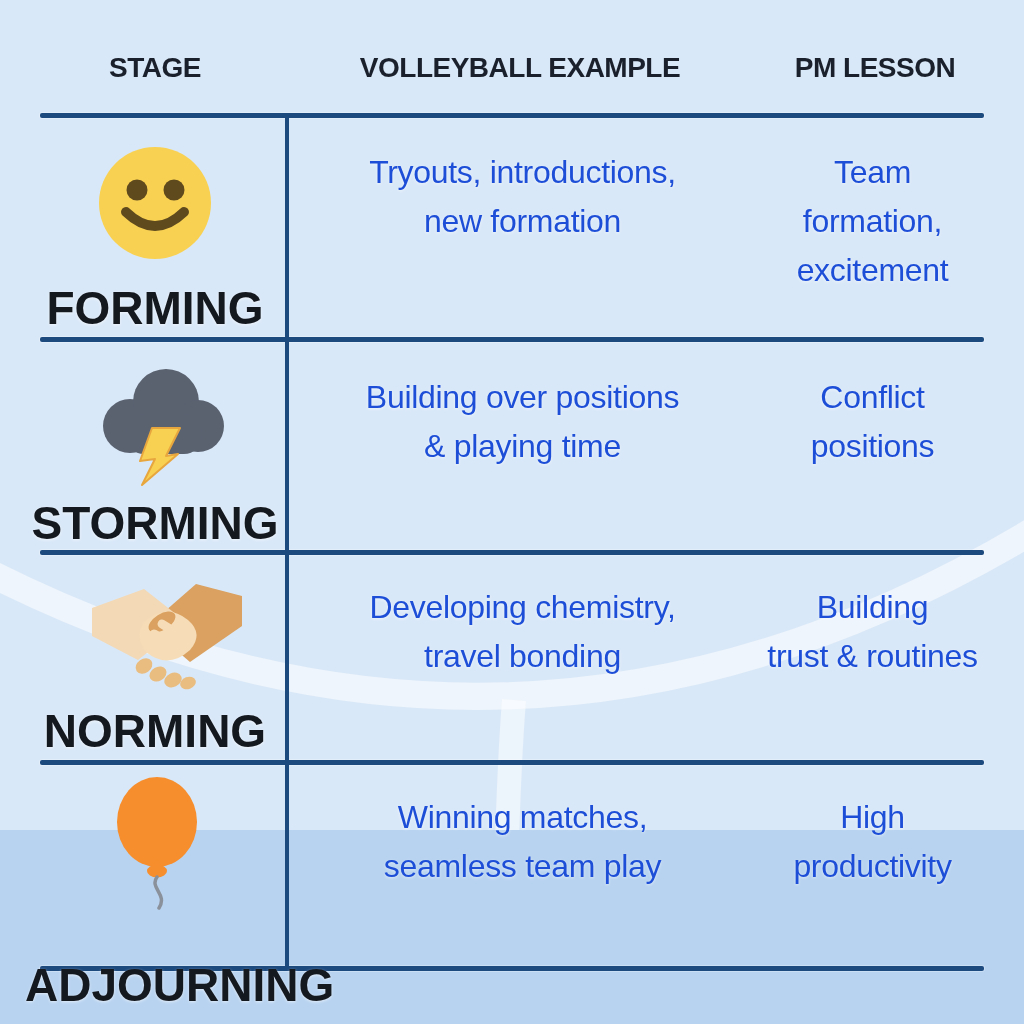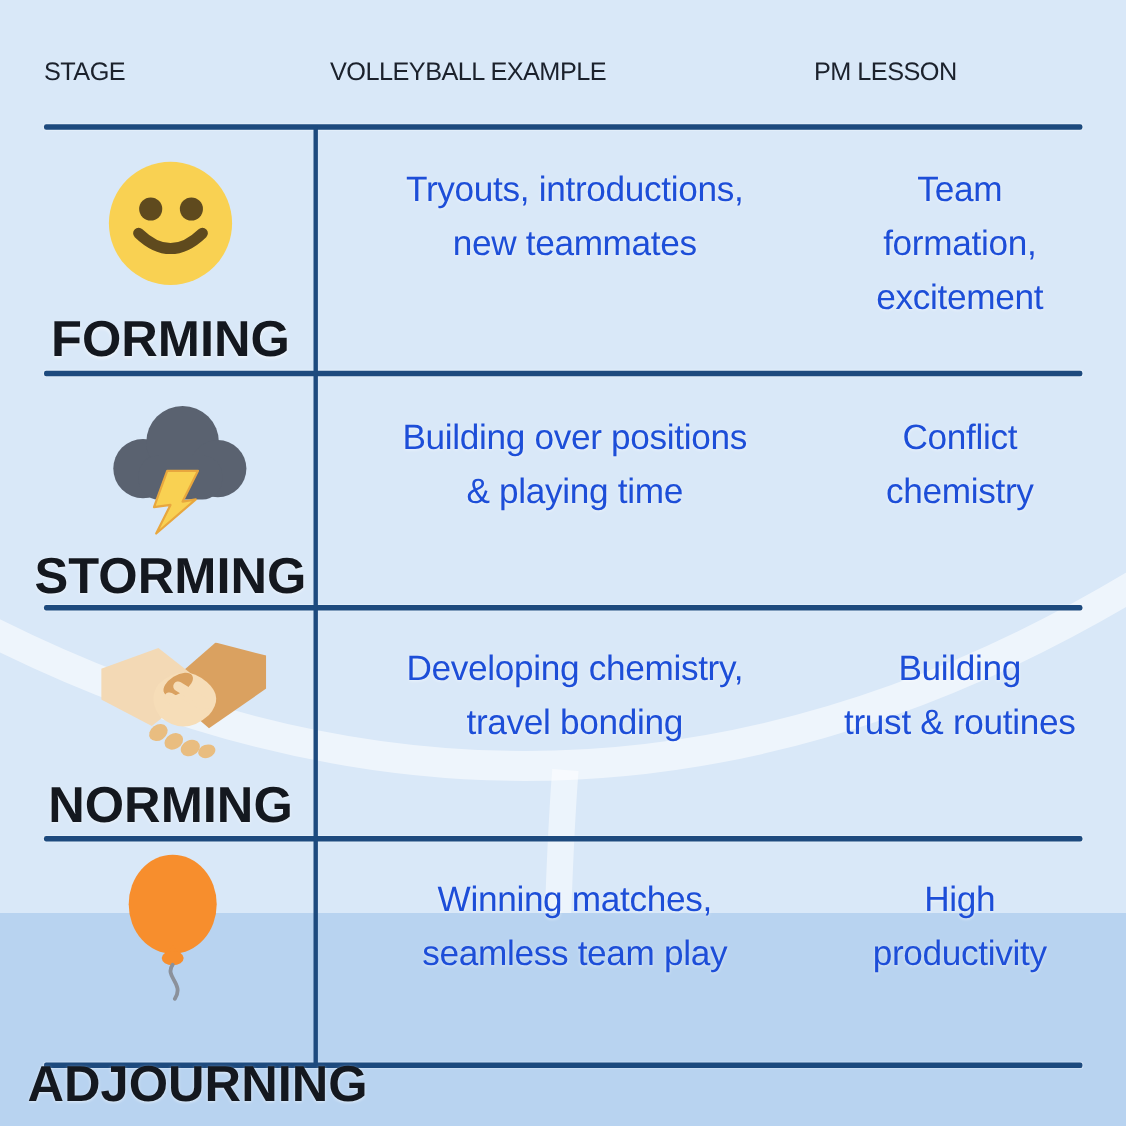--- a/index.html
+++ b/index.html
@@ -7,22 +7,22 @@
     position:relative;width:1024px;height:1024px;overflow:hidden;
     background:#d9e8f8;
     font-family:"Liberation Sans", sans-serif;
     color:#222833;
   }
   svg.decor{position:absolute;left:0;top:0;}
   .floor{position:absolute;left:0;top:830px;width:1024px;height:194px;background:#b8d3f0;}
   .hline{position:absolute;left:40px;width:944px;height:5px;background:#1d4a7e;border-radius:2px;box-shadow:0 0 0 1px rgba(255,255,255,0.25);}
   .vline{position:absolute;left:285px;top:115px;width:4px;height:853px;background:#1d4a7e;}
   .hdr{
-    position:absolute;top:52px;font-weight:normal;font-size:23px;letter-spacing:-0.5px;
-    color:#1b212c;text-align:left;white-space:nowrap;
+    position:absolute;top:52px;font-weight:bold;font-size:28px;letter-spacing:-0.5px;
+    color:#1b212c;text-align:center;white-space:nowrap;
   }
   .stage{
     position:absolute;left:25px;width:260px;text-align:center;
     font-weight:bold;font-size:46px;color:#14181f;white-space:nowrap;
     text-shadow:0 1px 3px rgba(255,255,255,0.6);
   }
   .cell{
     position:absolute;text-align:center;font-size:32px;line-height:49px;
     color:#1d4ed8;letter-spacing:-0.3px;
     text-shadow:0 1px 3px rgba(255,255,255,0.55);
@@ -56,21 +56,21 @@
 
   <svg class="icon" style="left:96px;top:144px" width="118" height="118" viewBox="0 0 118 118">
     <circle cx="59" cy="59" r="56" fill="#f9d152"></circle>
     <circle cx="41" cy="46" r="10.5" fill="#5f4a1e"></circle>
     <circle cx="78" cy="46" r="10.5" fill="#5f4a1e"></circle>
     <path d="M30,68 Q59,96 88,68" fill="none" stroke="#5f4a1e" stroke-width="10" stroke-linecap="round"></path>
   </svg>
   <div class="stage" style="top:281px">FORMING</div>
   <div class="cell example" style="top:148px">
     <div>Tryouts, introductions,</div>
-    <div>new teammates</div>
+    <div>new formation</div>
   </div>
   <div class="cell lesson" style="top:148px">
     <div>Team</div>
     <div>formation,</div>
     <div>excitement</div>
   </div>
 
   <svg class="icon" style="left:94px;top:364px" width="138" height="125" viewBox="0 0 138 125">
     <g fill="#5a6270">
       <circle cx="36" cy="62" r="27"></circle>
@@ -80,21 +80,21 @@
     </g>
     <path d="M58,64 L86,64 L72,92 L84,90 L48,121 L61,95 L46,97 Z" fill="#f9d152" stroke="#e8a73e" stroke-width="2" stroke-linejoin="round"></path>
   </svg>
   <div class="stage" style="top:496px">STORMING</div>
   <div class="cell example" style="top:373px">
     <div>Building over positions</div>
     <div>&amp; playing time</div>
   </div>
   <div class="cell lesson" style="top:373px">
     <div>Conflict</div>
-    <div>chemistry</div>
+    <div>positions</div>
   </div>
 
   <svg class="icon" style="left:92px;top:584px" width="150" height="106" viewBox="0 0 150 106">
     <polygon points="150,12 104,0 56,42 98,78 150,42" fill="#daa160"></polygon>
     <polygon points="0,24 52,5 94,38 46,76 0,52" fill="#f3d9b5"></polygon>
     <path d="M52,38 Q74,18 96,36 Q112,50 98,66 Q76,86 54,68 Q42,52 52,38 Z" fill="#f6ddb8"></path>
     <ellipse cx="70" cy="38" rx="15" ry="8" transform="rotate(-32 70 38)" fill="#daa160"></ellipse>
     <g stroke="#f6ddb8" stroke-width="9" stroke-linecap="round">
       <line x1="70" y1="40" x2="96" y2="56"></line>
       <line x1="62" y1="50" x2="90" y2="66"></line>

